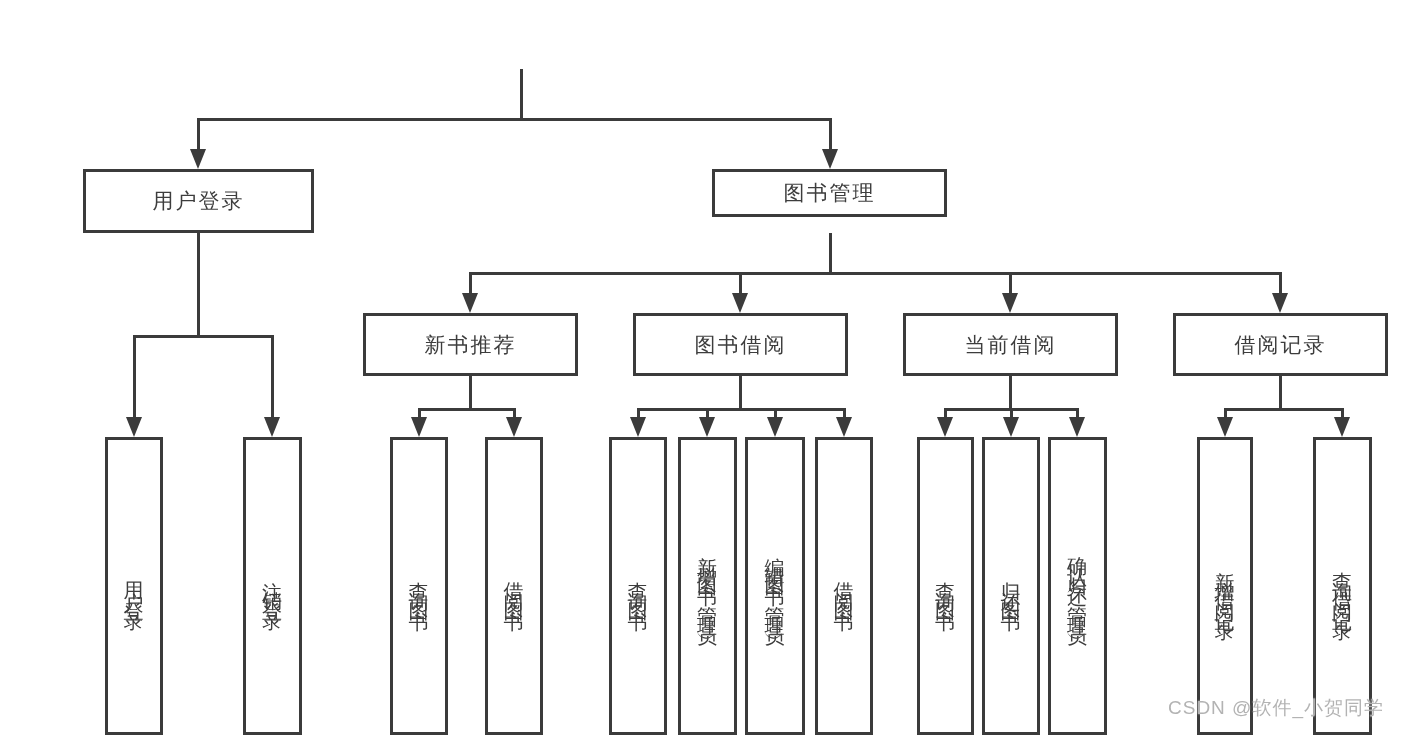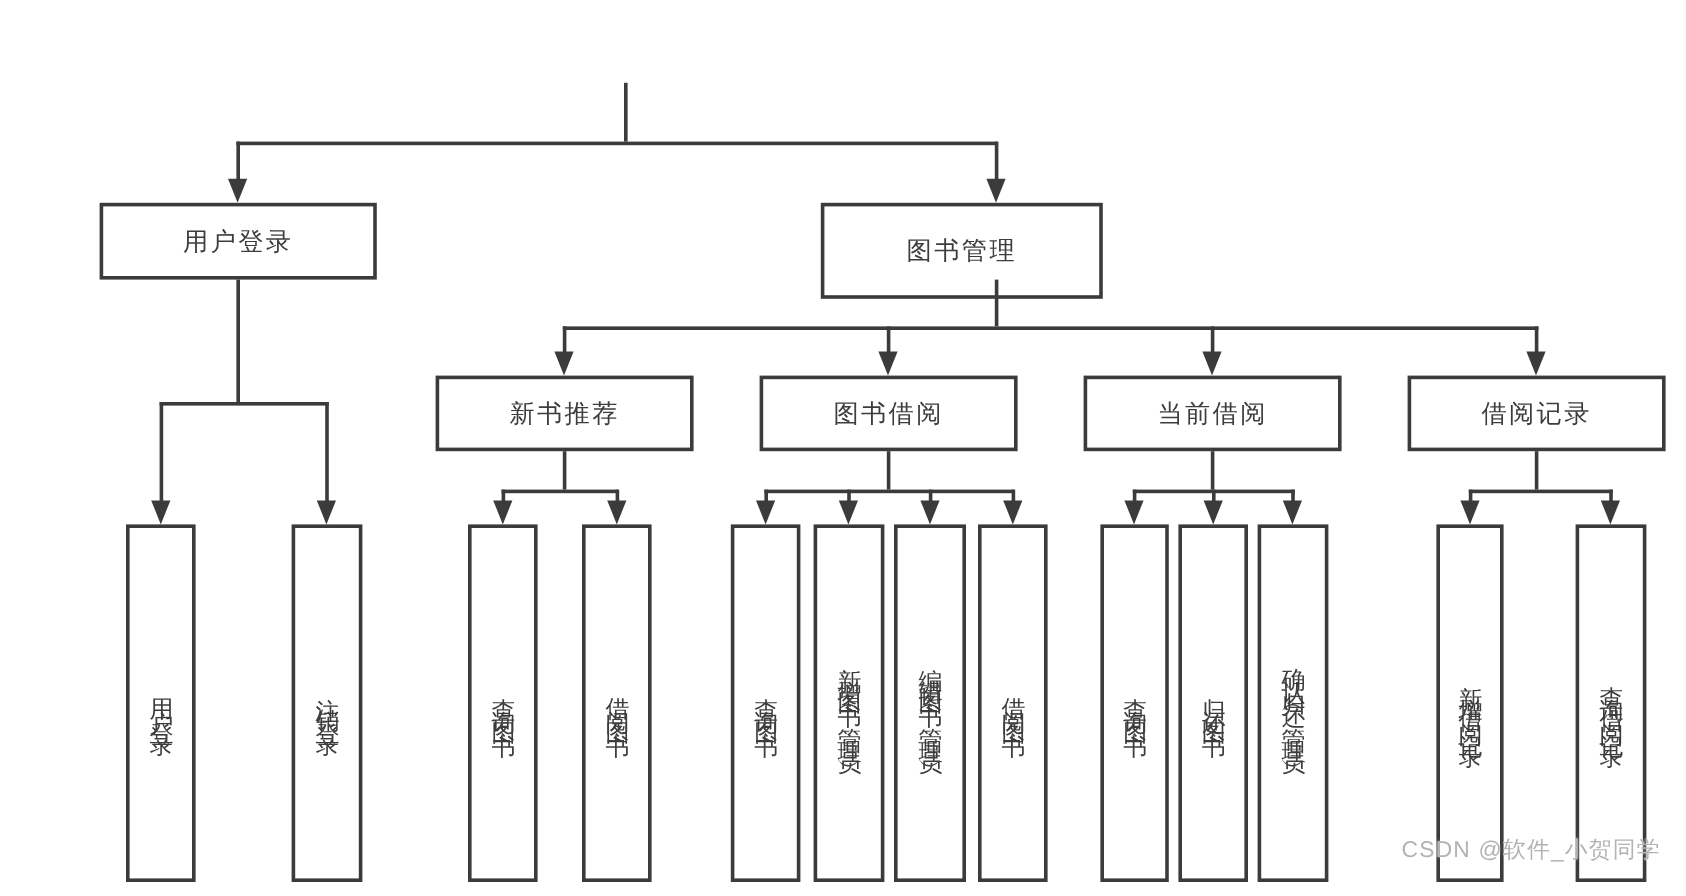--- a/index.html
+++ b/index.html
@@ -44,21 +44,21 @@
   <div class="vl" style="left:520px;top:69px;height:49px"></div>
   <div class="hl" style="left:197px;top:118px;width:634px"></div>
   <div class="vl" style="left:197px;top:118px;height:34px"></div>
   <div class="ah" style="left:190px;top:149px"></div>
   <div class="vl" style="left:829px;top:118px;height:34px"></div>
   <div class="ah" style="left:822px;top:149px"></div>
 
   <div class="box" style="left:83px;top:169px;width:231px;height:64px">
     <span>用户登录</span>
   </div>
-  <div class="box" style="left:684px;top:169px;width:235px;height:80px">
+  <div class="box" style="left:712px;top:169px;width:235px;height:48px">
     <span>图书管理</span>
   </div>
 
   <div class="vl" style="left:197px;top:233px;height:102px"></div>
   <div class="hl" style="left:133px;top:335px;width:141px"></div>
   <div class="vl" style="left:133px;top:335px;height:84px"></div>
   <div class="ah" style="left:126px;top:417px"></div>
   <div class="vl" style="left:271px;top:335px;height:84px"></div>
   <div class="ah" style="left:264px;top:417px"></div>
 

